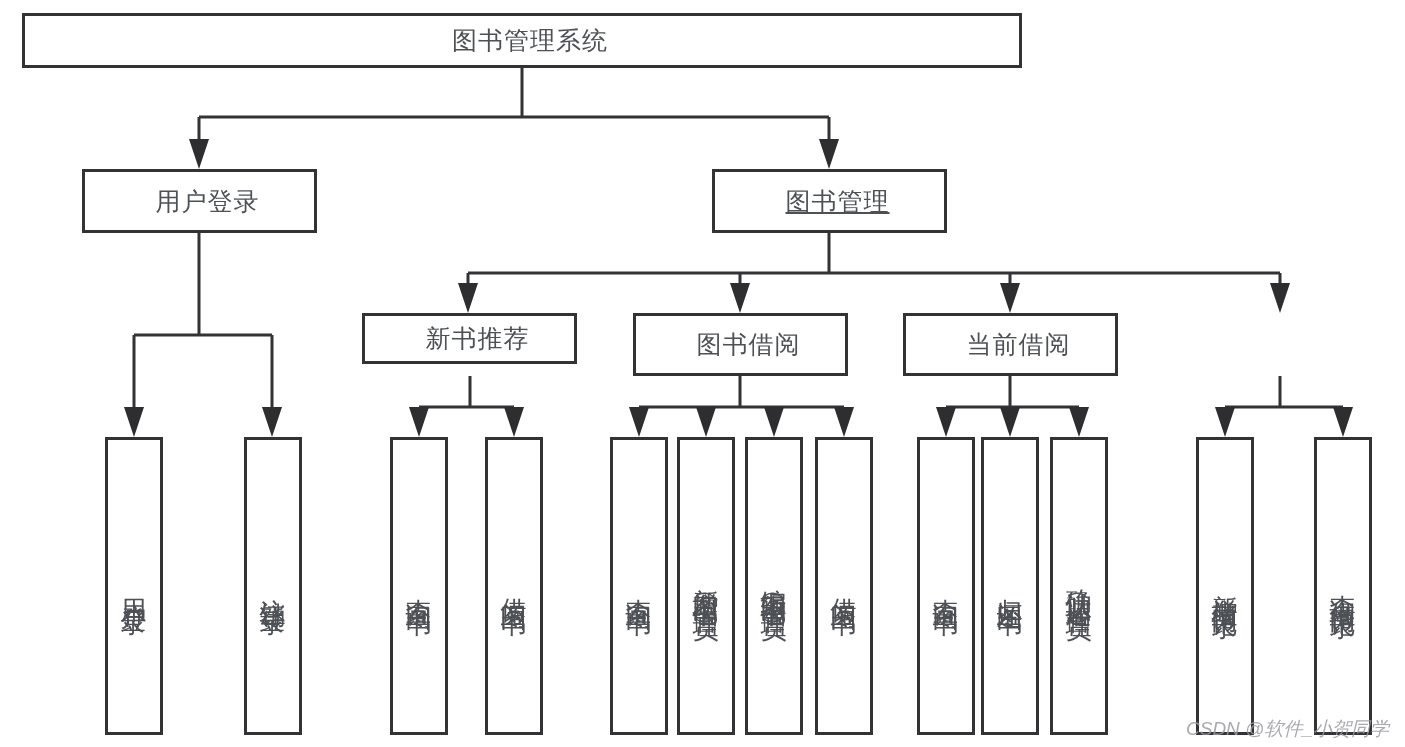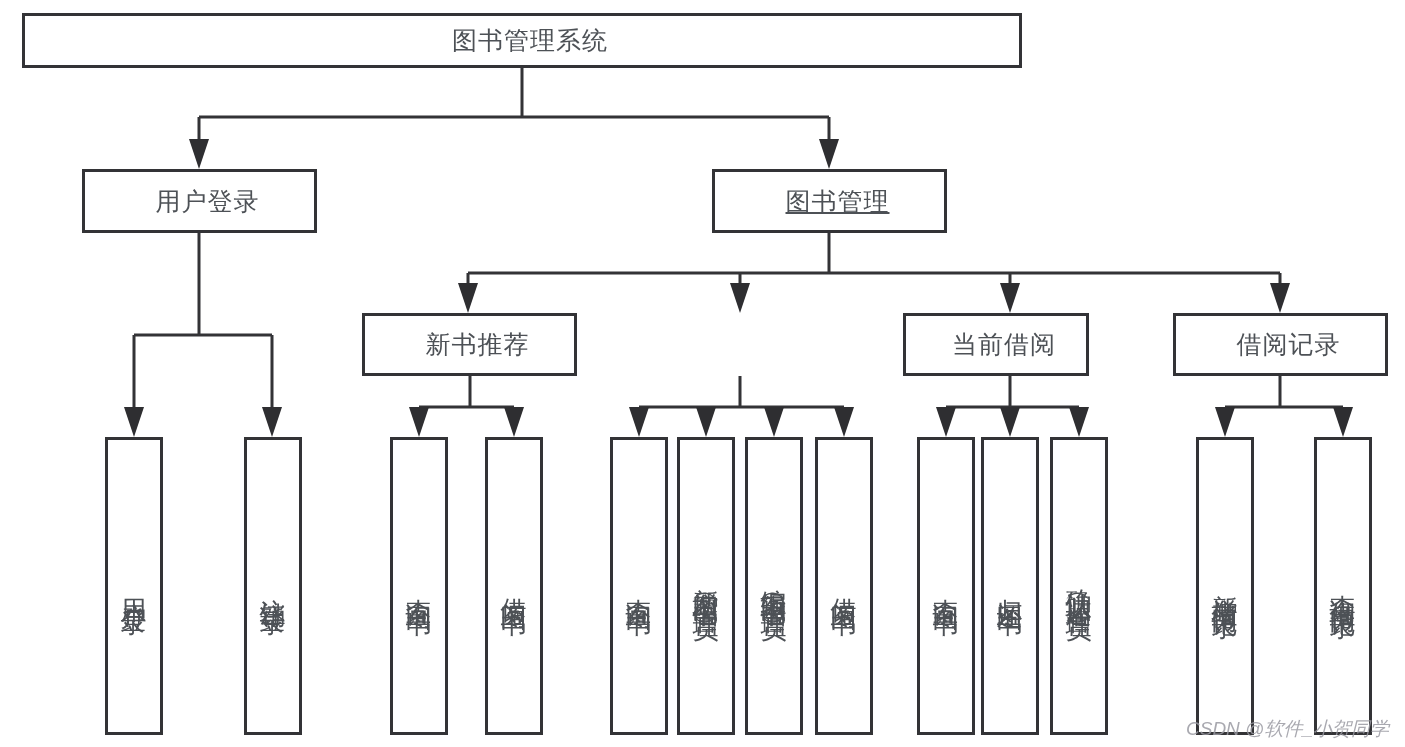--- a/index.html
+++ b/index.html
@@ -115,28 +115,28 @@
     <span>图书管理系统</span>
   </div>
 
   <div class="hbox" style="left:82px; top:169px; width:235px; height:64px;">
     <span>用户登录</span>
   </div>
   <div class="hbox" style="left:712px; top:169px; width:235px; height:64px;text-decoration:underline;">
     <span>图书管理</span>
   </div>
 
-  <div class="hbox" style="left:362px; top:313px; width:215px; height:63px;text-align:right;">
+  <div class="hbox" style="left:362px; top:313px; width:215px; height:51px;text-align:right;">
     <span>新书推荐</span>
   </div>
-  <div class="hbox" style="left:903px; top:313px; width:186px; height:63px;">
+  <div class="hbox" style="left:633px; top:313px; width:215px; height:63px;">
+    <span>图书借阅</span>
+  </div>
+  <div class="hbox" style="left:903px; top:313px; width:215px; height:63px;">
     <span>当前借阅</span>
-  </div>
-  <div class="hbox" style="left:1173px; top:313px; width:215px; height:63px;">
-    <span>借阅记录</span>
   </div>
 
   <div class="vbox" style="left:105px;">
     <span>用户登录</span>
   </div>
   <div class="vbox" style="left:244px;">
     <span>注销登录</span>
   </div>
   <div class="vbox" style="left:390px;">
     <span>查询图书</span>

